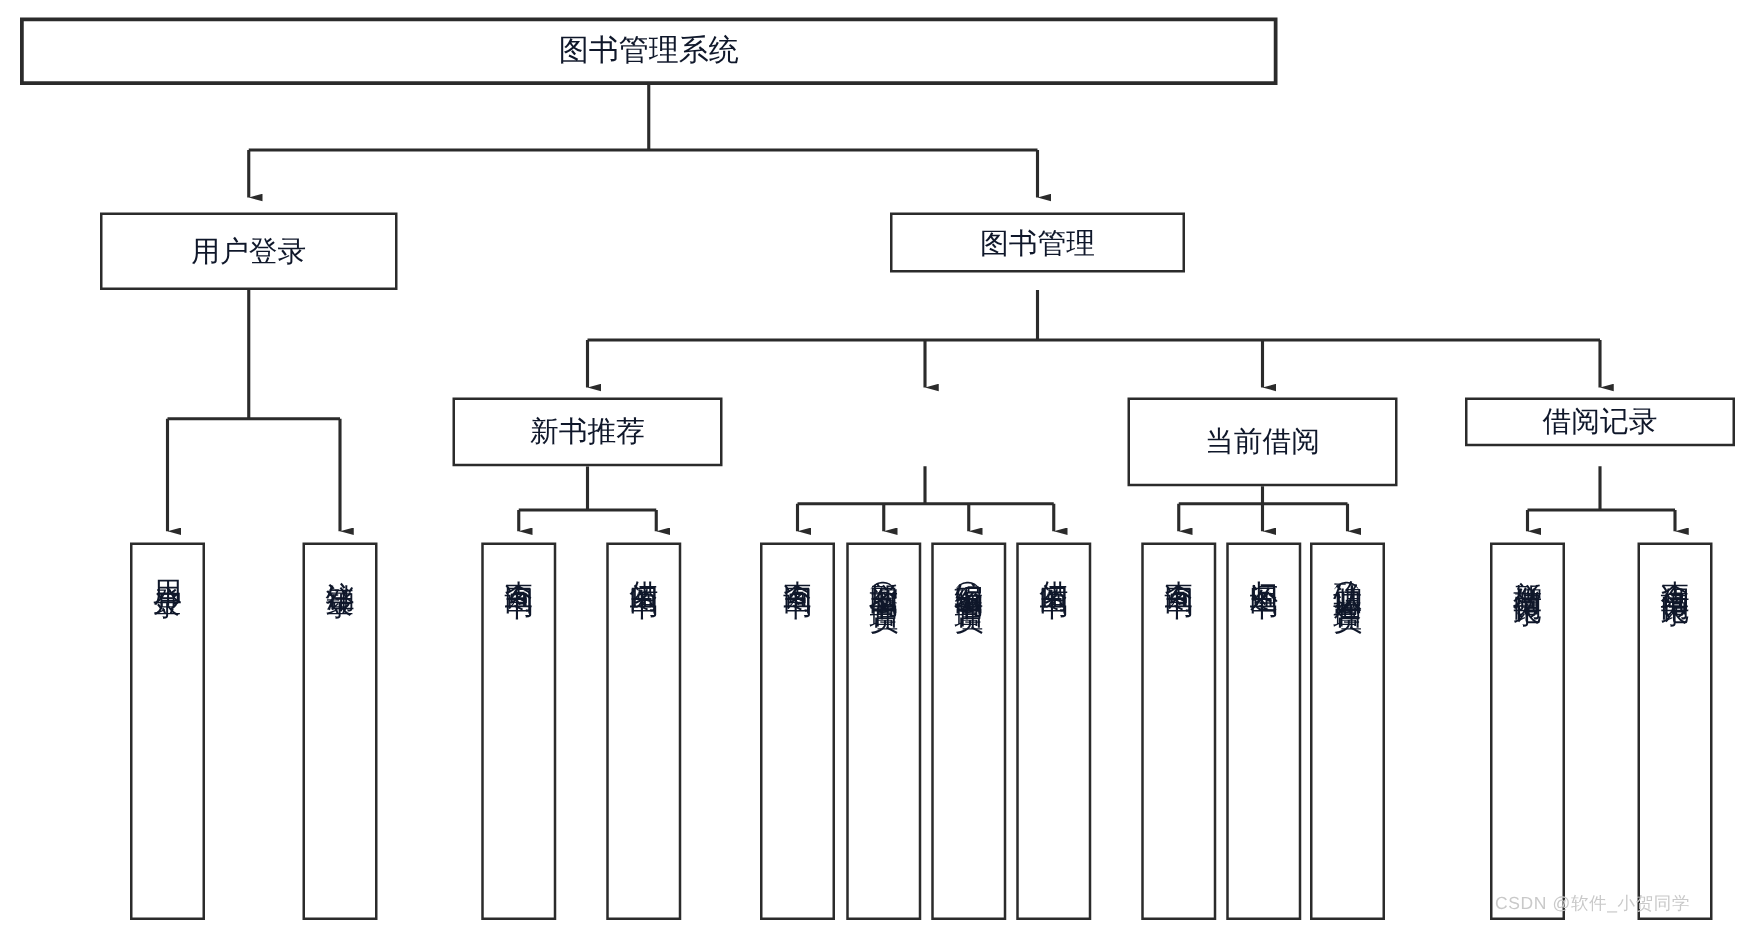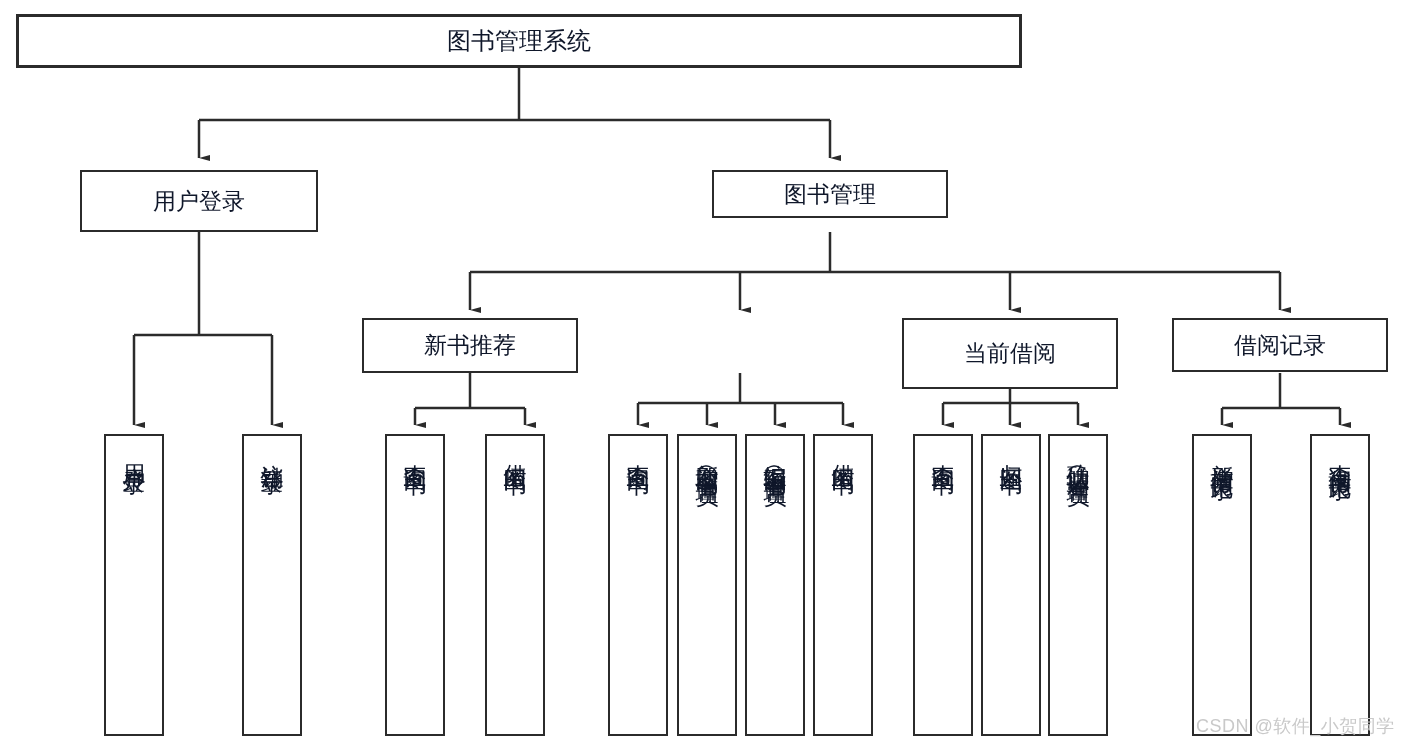--- a/index.html
+++ b/index.html
@@ -57,21 +57,21 @@
   svg.wires {
     position: absolute;
     left: 0;
     top: 0;
     width: 1405px;
     height: 747px;
     pointer-events: none;
   }
   .watermark {
     position: absolute;
-    font-size: 18px;
+    font-size: 14px;
     color: #c9c9c9;
     white-space: nowrap;
     letter-spacing: 0.5px;
   }
 </style>
 </head>
 <body>
 
 <div id="canvas">
 
@@ -133,21 +133,21 @@
   <div class="node horiz" style="left:712px; top:170px; width:236px; height:48px;">
     <span class="node-label">图书管理</span>
   </div>
 
   <div class="node horiz" style="left:362px; top:318px; width:216px; height:55px;">
     <span class="node-label">新书推荐</span>
   </div>
   <div class="node horiz" style="left:902px; top:318px; width:216px; height:71px;">
     <span class="node-label">当前借阅</span>
   </div>
-  <div class="node horiz" style="left:1172px; top:318px; width:216px; height:54px;">
+  <div class="node horiz" style="left:1172px; top:318px; width:216px; height:39px;">
     <span class="node-label">借阅记录</span>
   </div>
 
   <div class="node vert" style="left:104px; top:434px; width:60px; height:302px;">
     <span class="node-label">用户登录</span>
   </div>
   <div class="node vert" style="left:242px; top:434px; width:60px; height:302px;">
     <span class="node-label">注销登录</span>
   </div>
 

